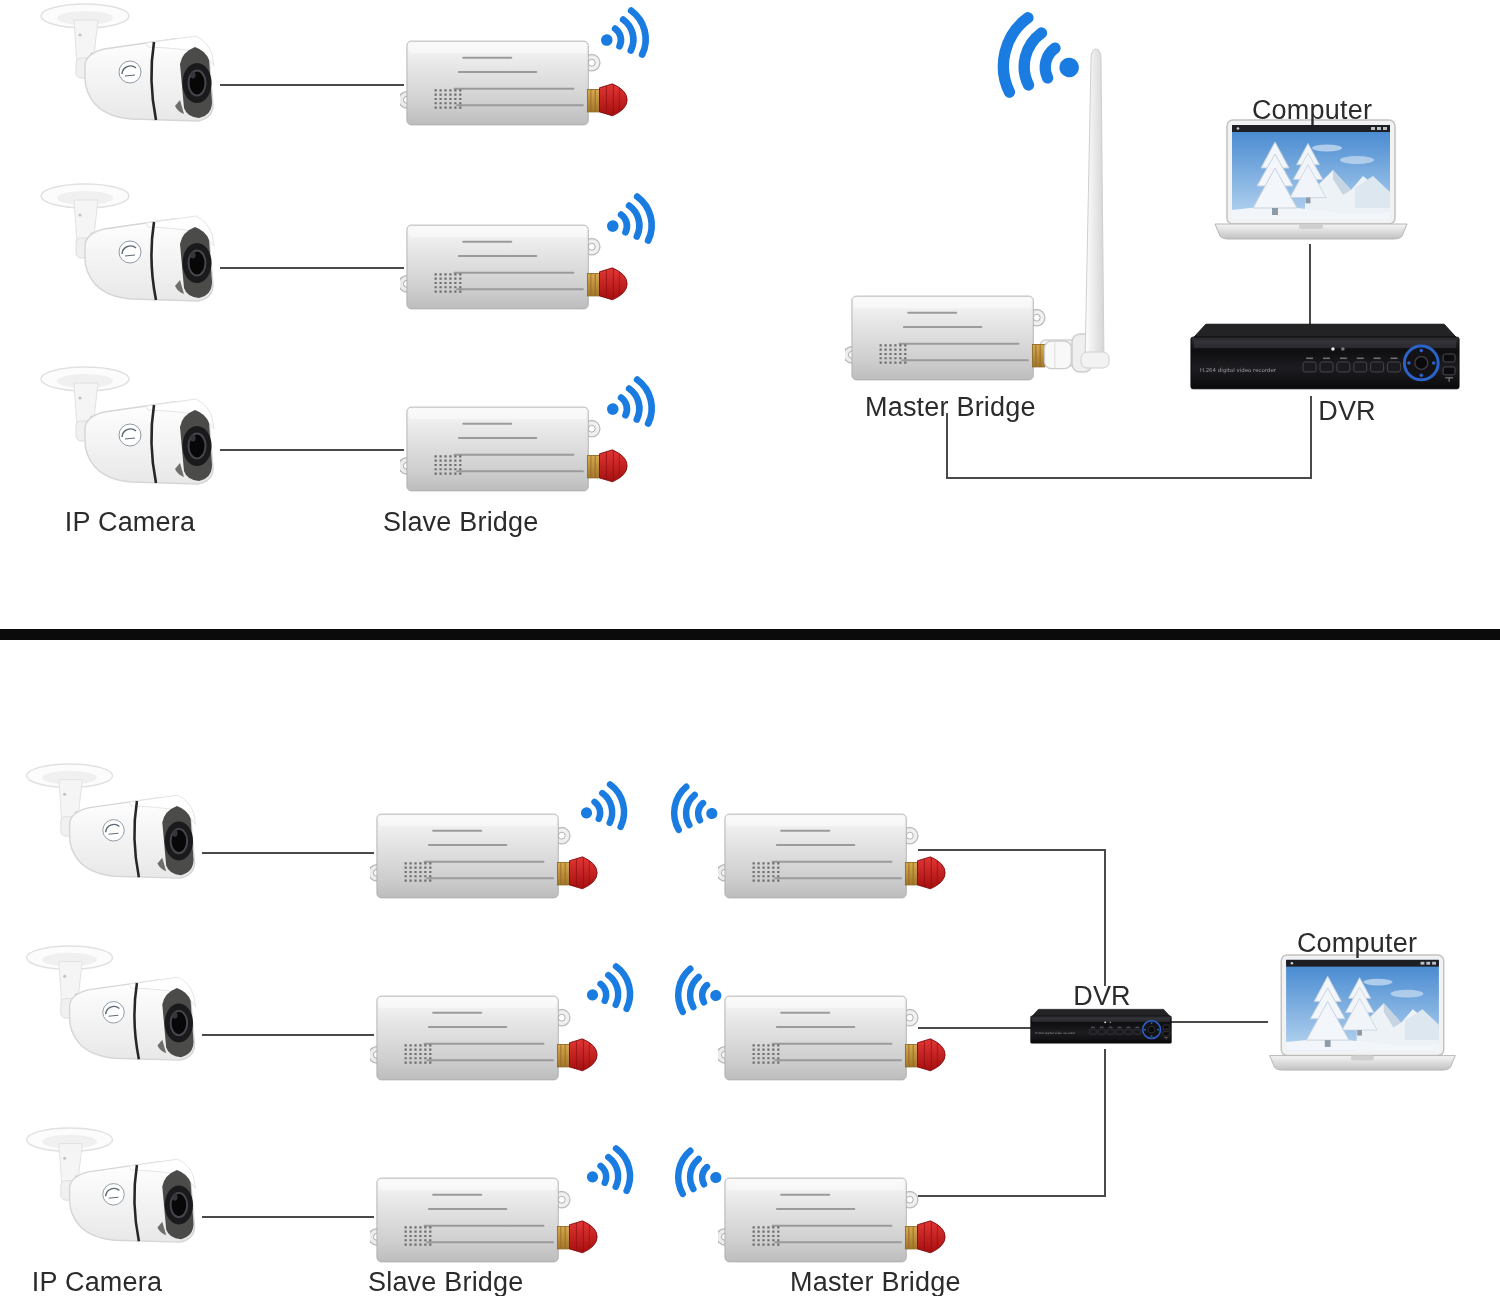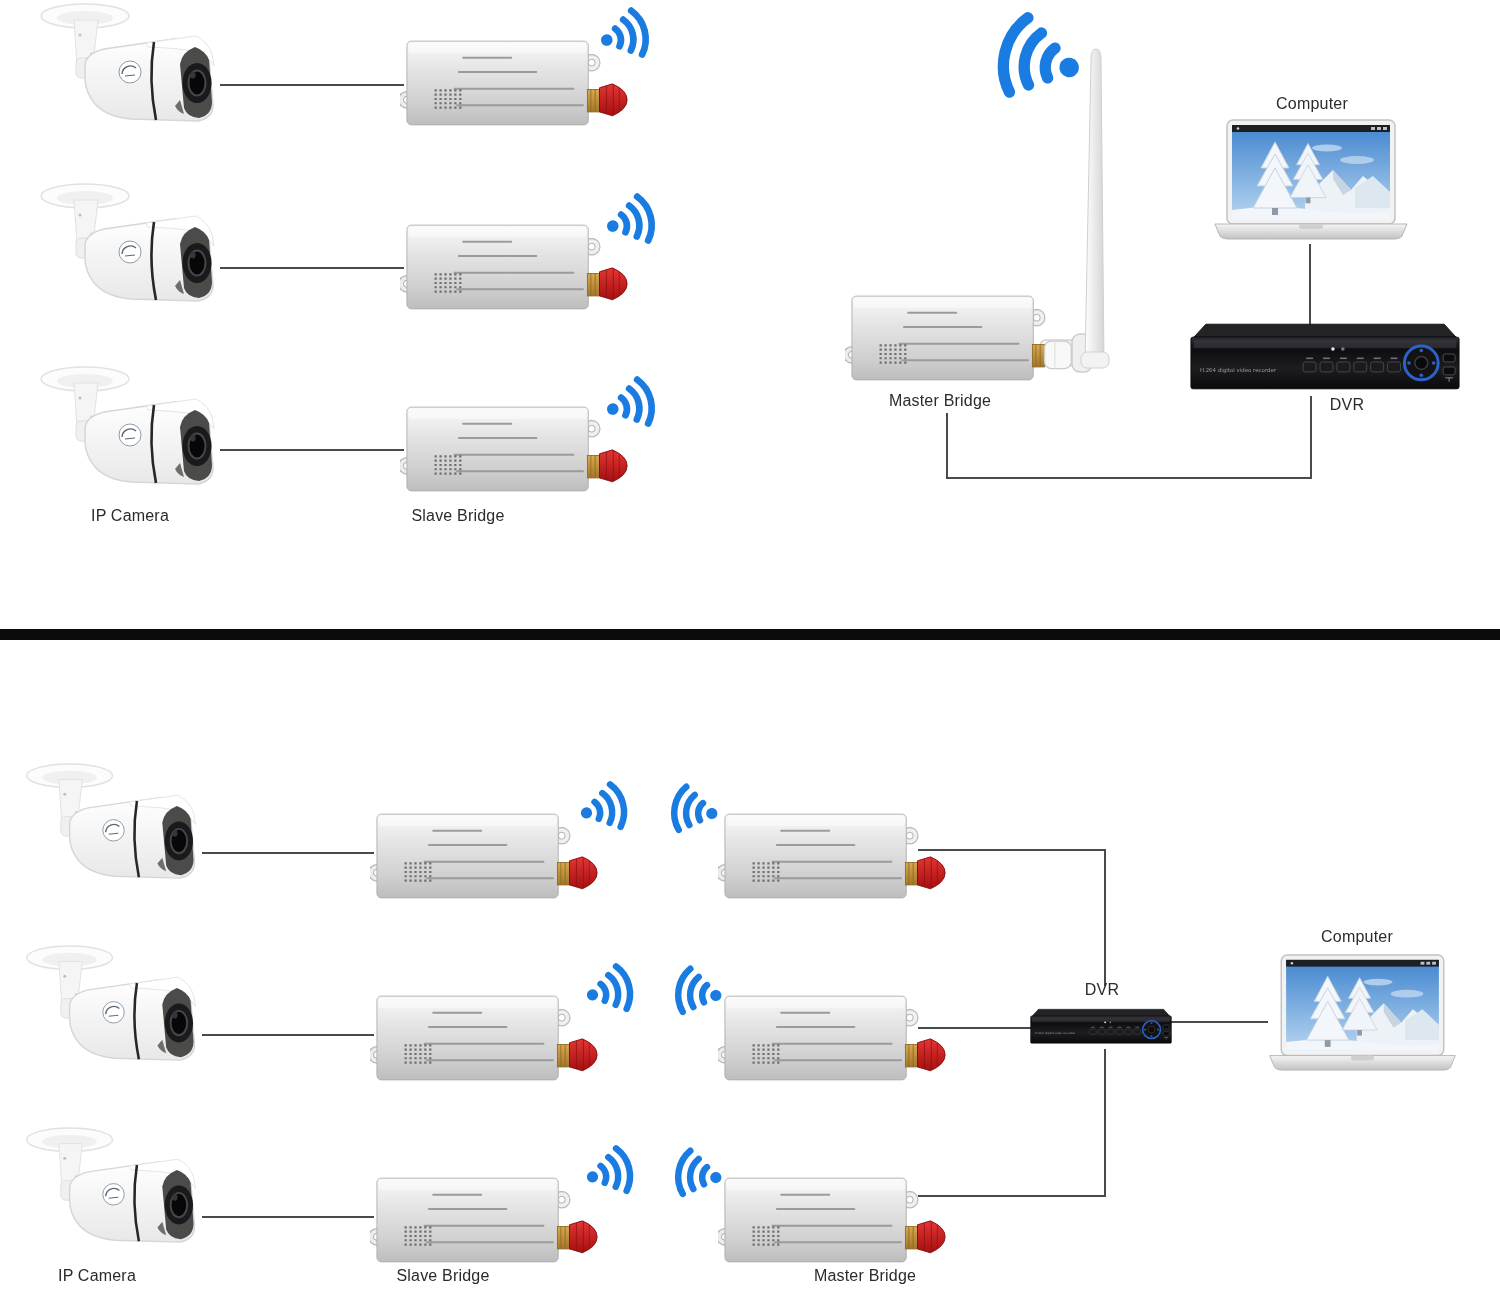--- a/index.html
+++ b/index.html
@@ -1,20 +1,20 @@
 <!DOCTYPE html>
 <html><head>
 <meta charset="utf-8">
 <style>
   html,body{margin:0;padding:0;background:#ffffff;}
   .stage{position:relative;width:1500px;height:1296px;background:#ffffff;overflow:hidden;
          font-family:"Liberation Sans",sans-serif;}
   .abs{position:absolute;}
   .wire{position:absolute;background:#4a4a4a;}
-  .lbl{position:absolute;width:150px;text-align:center;font-size:16px;color:#2b2b2b;
+  .lbl{position:absolute;width:150px;text-align:center;font-size:27px;color:#2b2b2b;
        font-weight:500;letter-spacing:.2px;white-space:nowrap;}
   .divider{position:absolute;left:0;width:1500px;height:11px;background:#0b0b0b;}
   svg.abs{display:block;}
 </style>
 </head>
 <body>
 
 <div class="stage">
 
   <svg class="abs" style="width:0;height:0" aria-hidden="true">

